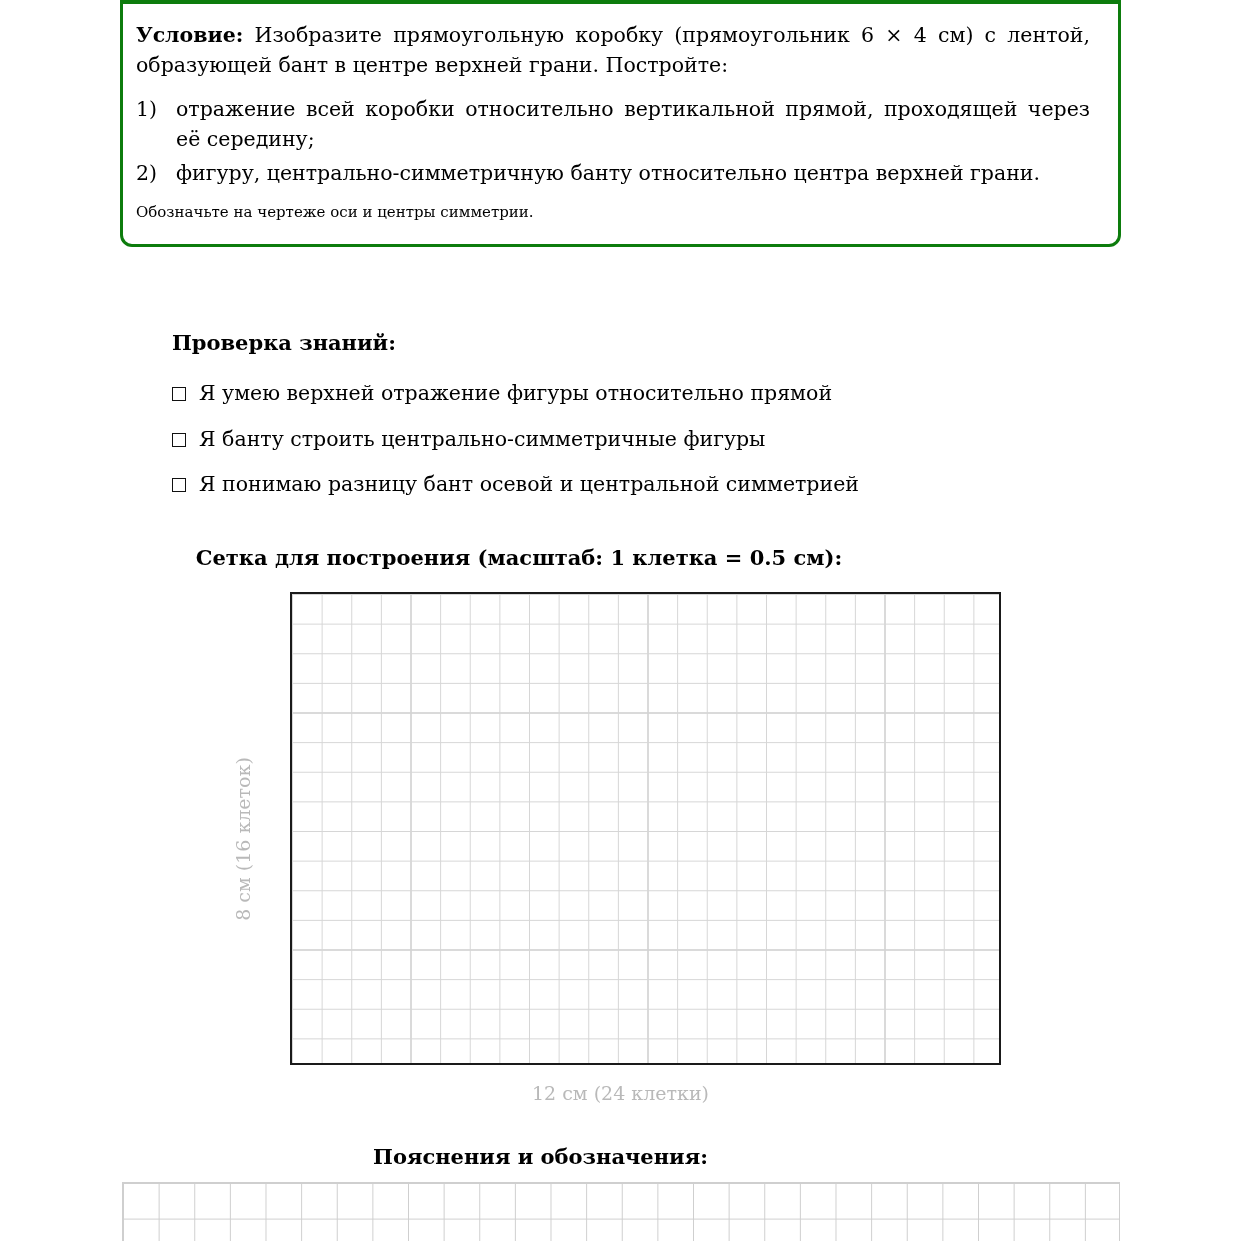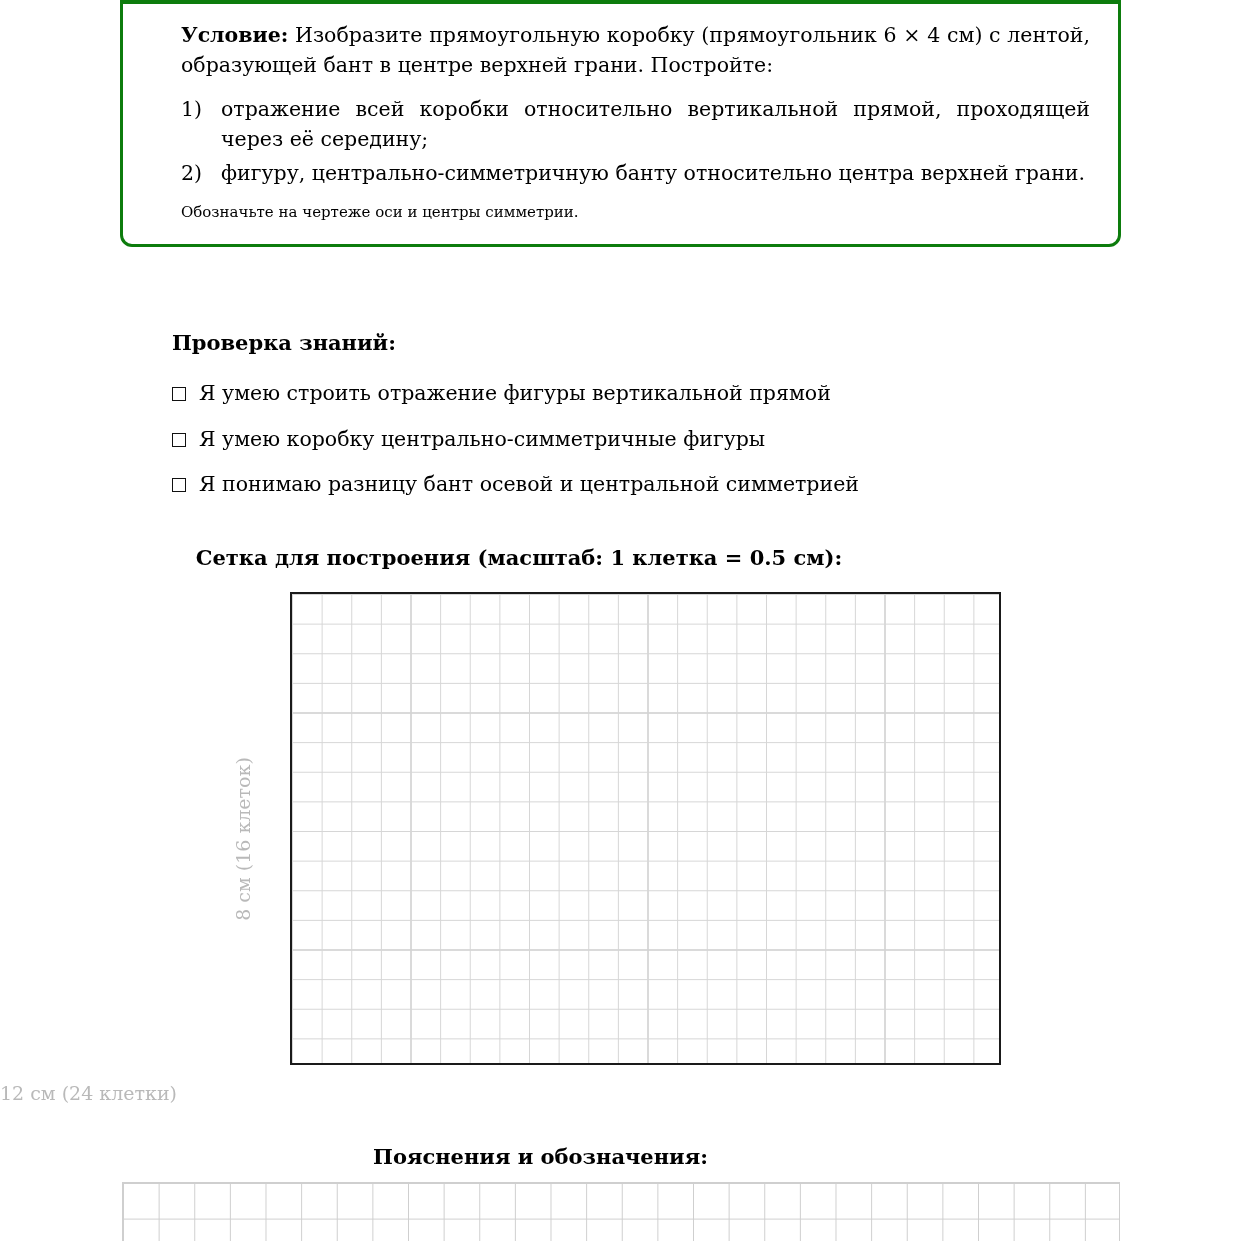--- a/index.html
+++ b/index.html
@@ -32,22 +32,21 @@
     background: #0d7c0d;
     color: #ffffff;
     font-weight: bold;
     font-size: 20px;
     line-height: 1.0;
     padding: 8px 26px 9px 26px;
     letter-spacing: 0.2px;
     white-space: nowrap;
   }
   .task-card-body {
-    padding: 16px 28px 20px 26px;
-    margin-left: 32px;
+    padding: 16px 28px 20px 13px;
   }
   .cond-par {
     font-size: 20.5px;
     line-height: 1.48;
     margin: 0 0 14px 0;
     text-align: justify;
   }
   .cond-par .lead {
     font-weight: bold;
   }
@@ -158,21 +157,21 @@
   .axis-label-y {
     left: 243px;
     top: 828px;
     transform-origin: left center;
     transform: rotate(-90deg) translate(-50%, 0);
   }
   .axis-label-x {
     left: 0;
     top: 1082px;
     width: 1241px;
-    text-align: left;
+    text-align: center;
   }
 
   
   .legend-title {
     position: absolute;
     left: 0;
     top: 1144px;
     width: 1081px;
     text-align: center;
     font-size: 21px;
@@ -208,25 +207,25 @@
     </ul>
     <p class="cond-tail">Обозначьте на чертеже оси и центры симметрии.</p>
   </div>
 </div>
 
 <div class="selfcheck">
   <div class="selfcheck-title">Проверка знаний:</div>
   <ul class="check-list">
     <li class="check-item">
       <span class="check-box"></span>
-      <span class="check-label">Я умею строить отражение фигуры вертикальной прямой</span>
+      <span class="check-label">Я умею верхней отражение фигуры относительно прямой</span>
     </li>
     <li class="check-item">
       <span class="check-box"></span>
-      <span class="check-label">Я умею коробку центрально-симметричные фигуры</span>
+      <span class="check-label">Я банту строить центрально-симметричные фигуры</span>
     </li>
     <li class="check-item">
       <span class="check-box"></span>
       <span class="check-label">Я понимаю разницу бант осевой и центральной симметрией</span>
     </li>
   </ul>
 </div>
 
 <div class="grid-title">Сетка для построения (масштаб: 1 клетка = 0.5 см):</div>
 <div class="grid-wrap">

